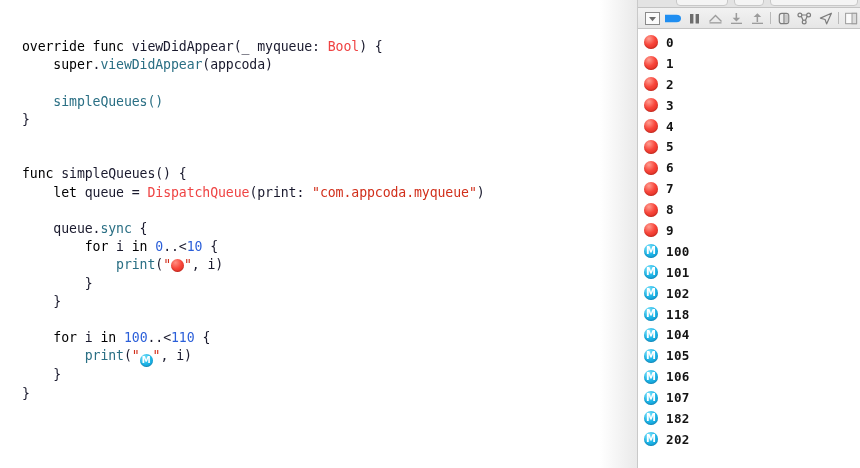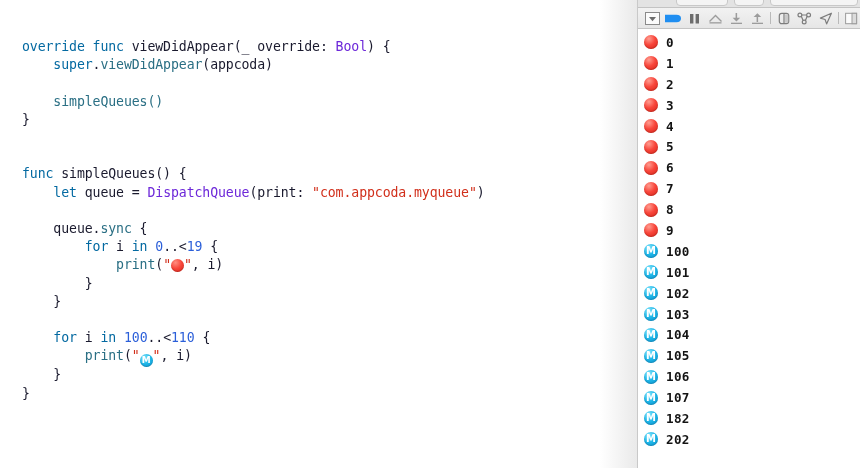--- a/index.html
+++ b/index.html
@@ -28,22 +28,22 @@
     position: absolute;
     left: 22px; top: 38px;
     margin: 0;
     font-family: "DejaVu Sans Mono", "Liberation Mono", monospace;
     font-size: 13.2px;
     line-height: 18.2px;
     white-space: pre;
     color: #1a1a2e;
     letter-spacing: -0.1px;
   }
-  .kw   { color: #0369a1; }
-  .type { color: #6d28d9; margin-top: 16px; }
+  .kw   { color: #000000; }
+  .type { color: #ef4444; margin-top: 16px; }
   .num  { color: #2b5fd9; }
   .str  { color: #d12f1b; }
   .meth { color: #2a6f84; }
   .plain{ color: #1a1a2e; }
 
   
   .emoji-red, .emoji-m {
     display: inline-block;
     vertical-align: -2px;
     width: 13px; height: 13px;
@@ -166,32 +166,32 @@
     color: #141414;
     letter-spacing: 0.3px;
   }
 </style>
 </head>
 <body>
 
 <div id="app">
 
   <div id="editor">
-    <pre id="code"><span class="kw">override</span><span class="plain"> </span><span class="kw">func</span><span class="plain"> </span><span class="plain">viewDidAppear</span><span class="plain">(_ override: </span><span class="type">Bool</span><span class="plain">) {</span>
+    <pre id="code"><span class="kw">override</span><span class="plain"> </span><span class="kw">func</span><span class="plain"> </span><span class="plain">viewDidAppear</span><span class="plain">(_ myqueue: </span><span class="type">Bool</span><span class="plain">) {</span>
 <span class="plain">    </span><span class="kw">super</span><span class="plain">.</span><span class="meth">viewDidAppear</span><span class="plain">(appcoda)</span>
 
 <span class="meth">    simpleQueues()</span>
 <span class="plain">}</span>
 
 
 <span class="kw">func</span><span class="plain"> </span><span class="plain">simpleQueues() {</span>
 <span class="plain">    </span><span class="kw">let</span><span class="plain"> queue = </span><span class="type">DispatchQueue</span><span class="plain">(print: </span><span class="str">"com.appcoda.myqueue"</span><span class="plain">)</span>
 
 <span class="plain">    queue.</span><span class="meth">sync</span><span class="plain"> {</span>
-<span class="plain">        </span><span class="kw">for</span><span class="plain"> i </span><span class="kw">in</span><span class="plain"> </span><span class="num">0</span><span class="plain">..&lt;</span><span class="num">19</span><span class="plain"> {</span>
+<span class="plain">        </span><span class="kw">for</span><span class="plain"> i </span><span class="kw">in</span><span class="plain"> </span><span class="num">0</span><span class="plain">..&lt;</span><span class="num">10</span><span class="plain"> {</span>
 <span class="plain">            </span><span class="meth">print</span><span class="plain">(</span><span class="str">"</span><span class="emoji-red"></span><span class="str">"</span><span class="plain">, i)</span>
 <span class="plain">        }</span>
 <span class="plain">    }</span>
 
 <span class="plain">    </span><span class="kw">for</span><span class="plain"> i </span><span class="kw">in</span><span class="plain"> </span><span class="num">100</span><span class="plain">..&lt;</span><span class="num">110</span><span class="plain"> {</span>
 <span class="plain">        </span><span class="meth">print</span><span class="plain">(</span><span class="str">"</span><span class="emoji-m">M</span><span class="str">"</span><span class="plain">, i)</span>
 <span class="plain">    }</span>
 <span class="plain">}</span></pre>
   </div>
 
@@ -334,21 +334,21 @@
         <div class="log-row">
           <div class="log-badge badge-m">M</div>
           <span class="log-text">101</span>
         </div>
         <div class="log-row">
           <div class="log-badge badge-m">M</div>
           <span class="log-text">102</span>
         </div>
         <div class="log-row">
           <div class="log-badge badge-m">M</div>
-          <span class="log-text">103</span>
+          <span class="log-text">118</span>
         </div>
         <div class="log-row">
           <div class="log-badge badge-m">M</div>
           <span class="log-text">104</span>
         </div>
         <div class="log-row">
           <div class="log-badge badge-m">M</div>
           <span class="log-text">105</span>
         </div>
         <div class="log-row">

